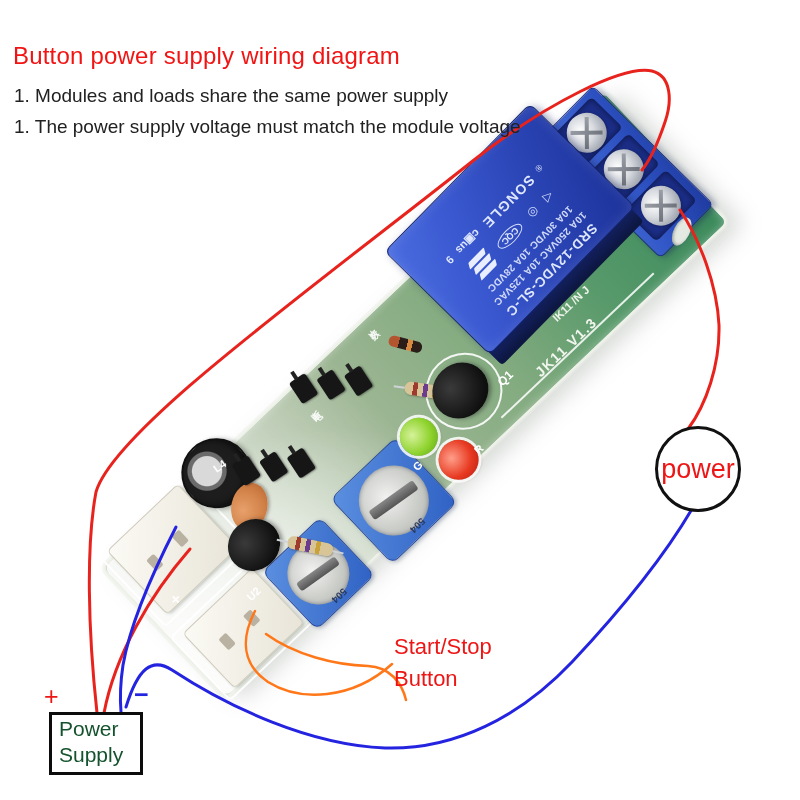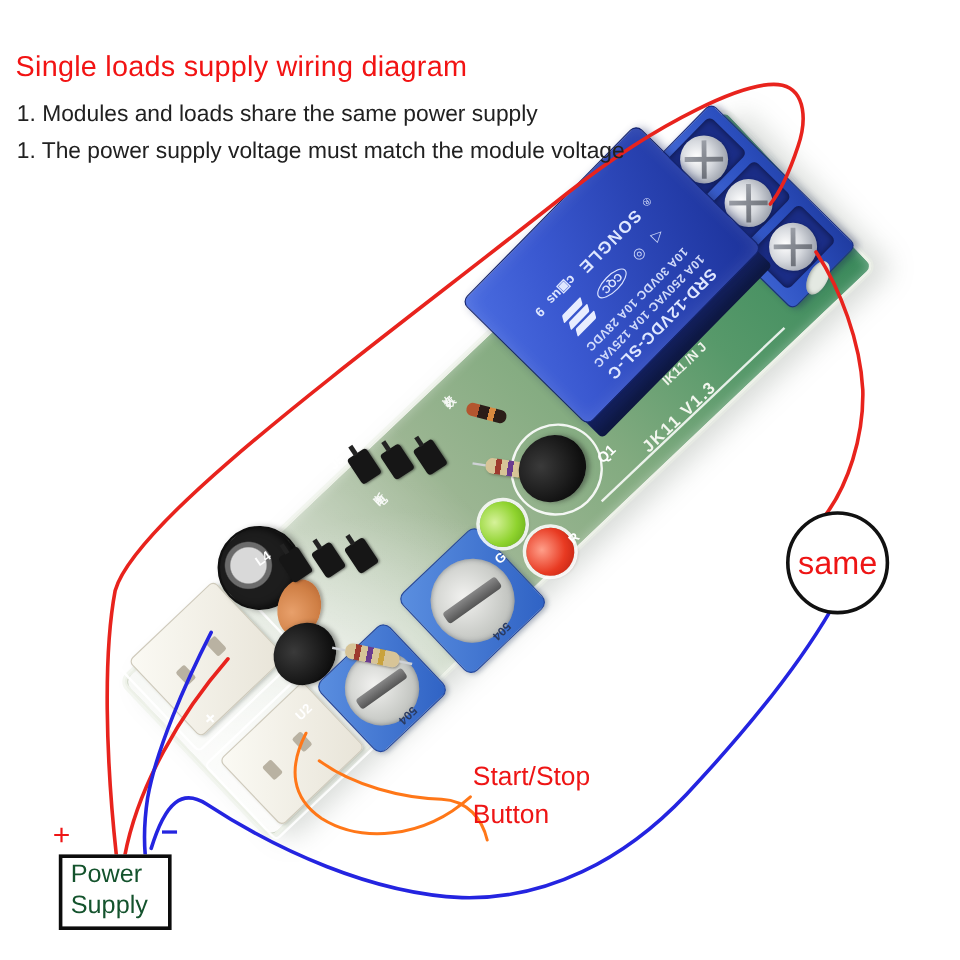--- a/index.html
+++ b/index.html
@@ -140,21 +140,21 @@
   .load{position:absolute;left:655px;top:426px;width:80px;height:80px;border:3px solid #111;border-radius:50%;
         background:#fff;display:flex;align-items:center;justify-content:center;z-index:6;}
   .load span{color:#ee1515;font-size:27px;}
   .ssb{position:absolute;left:394px;top:631px;width:128px;color:#ee1515;font-size:22px;line-height:1.45;z-index:6;}
 </style>
 </head>
 <body>
 
 <div class="stage">
 
-  <div class="title">Single loads supply wiring diagram</div>
+  <div class="title">Button power supply wiring diagram</div>
   <div class="note note1">1. Modules and loads share the same power supply</div>
   <div class="note note2">1. The power supply voltage must match the module voltage</div>
 
   <div class="board">
     <div class="wash"></div>
 
     <div class="silk-outline so1"></div>
     <div class="silk-outline so2"></div>
     <div class="silk-line"></div>
     <div class="silk-ring ringq1"></div>
@@ -256,17 +256,17 @@
     <path fill="none" stroke-width="2.5" stroke-linecap="round" d="M 255 611 C 240 640 243 665 268 682 C 300 702 352 700 392 664" stroke="#ff7718"></path>
     <path fill="none" stroke-width="2.5" stroke-linecap="round" d="M 266 634 C 295 655 335 665 368 666 C 390 667 402 683 406 700" stroke="#ff7718"></path>
   </svg>
 
   <div class="plus">+</div>
   <div class="minus">−</div>
   <div class="psu">
     <span>Power Supply</span>
   </div>
   <div class="load">
-    <span>same</span>
+    <span>power</span>
   </div>
   <div class="ssb">Start/Stop Button</div>
 
 </div>
 
 </body></html>

